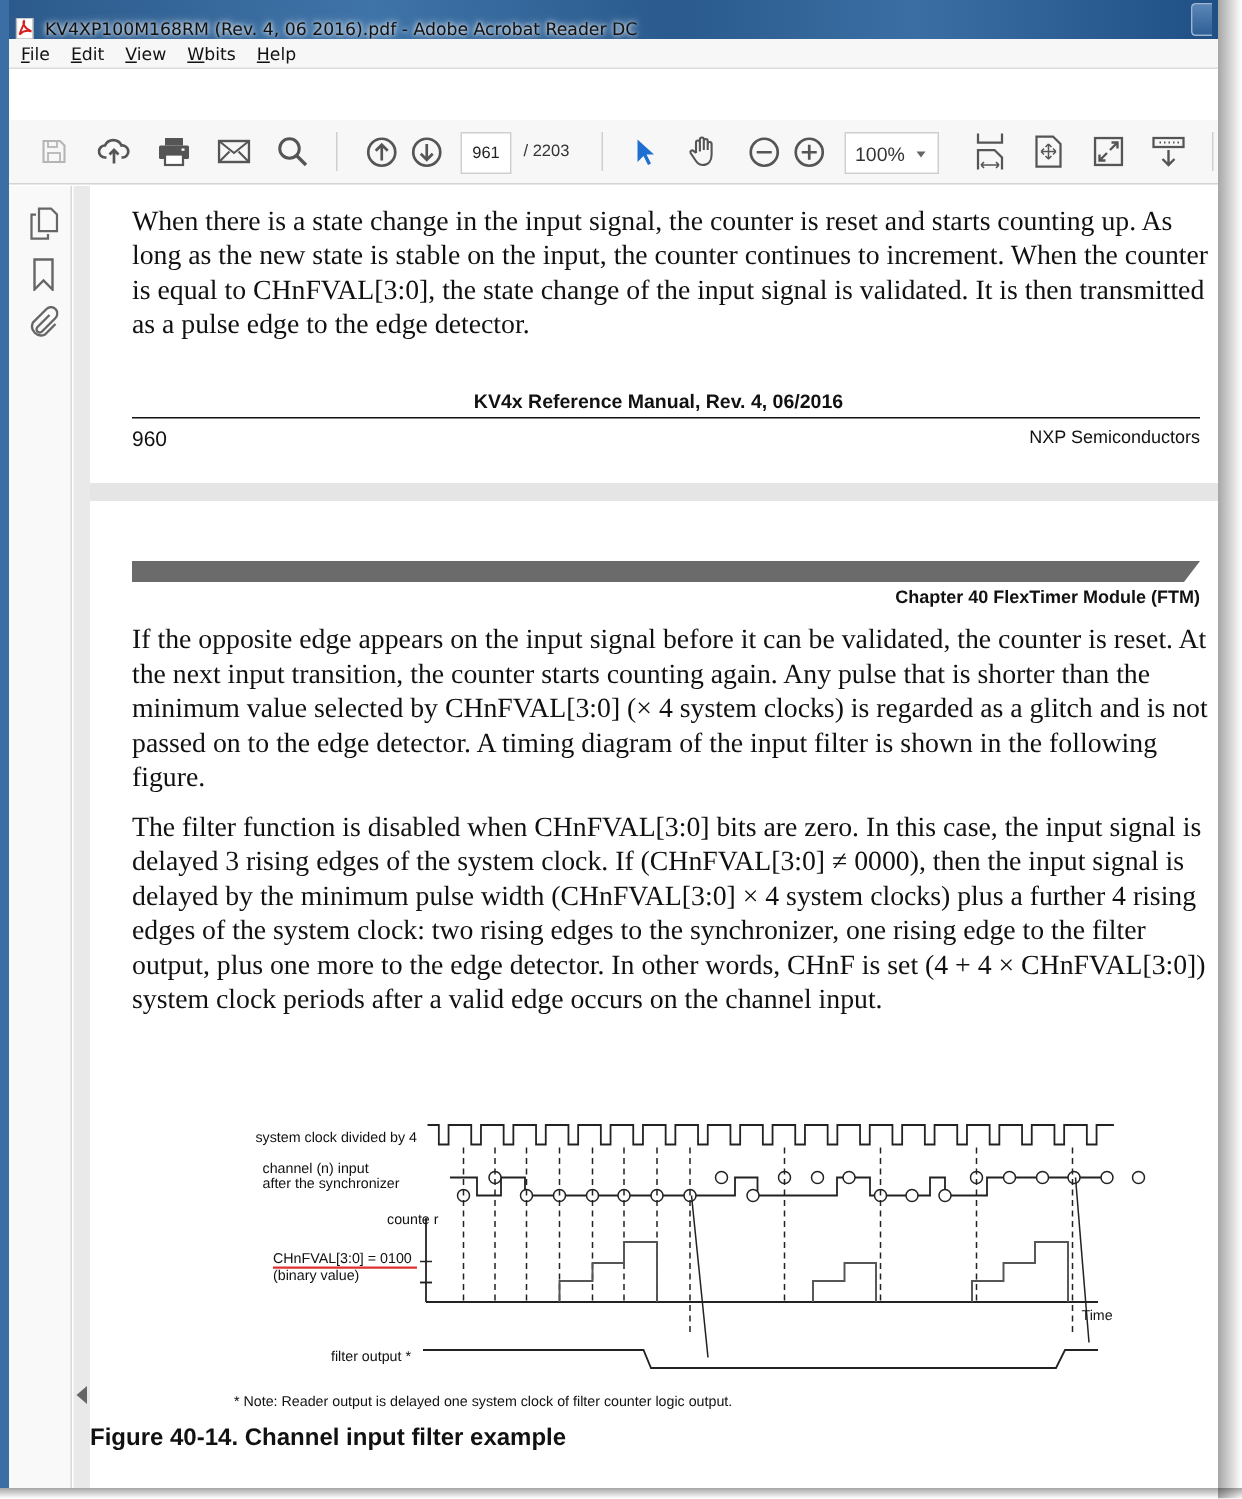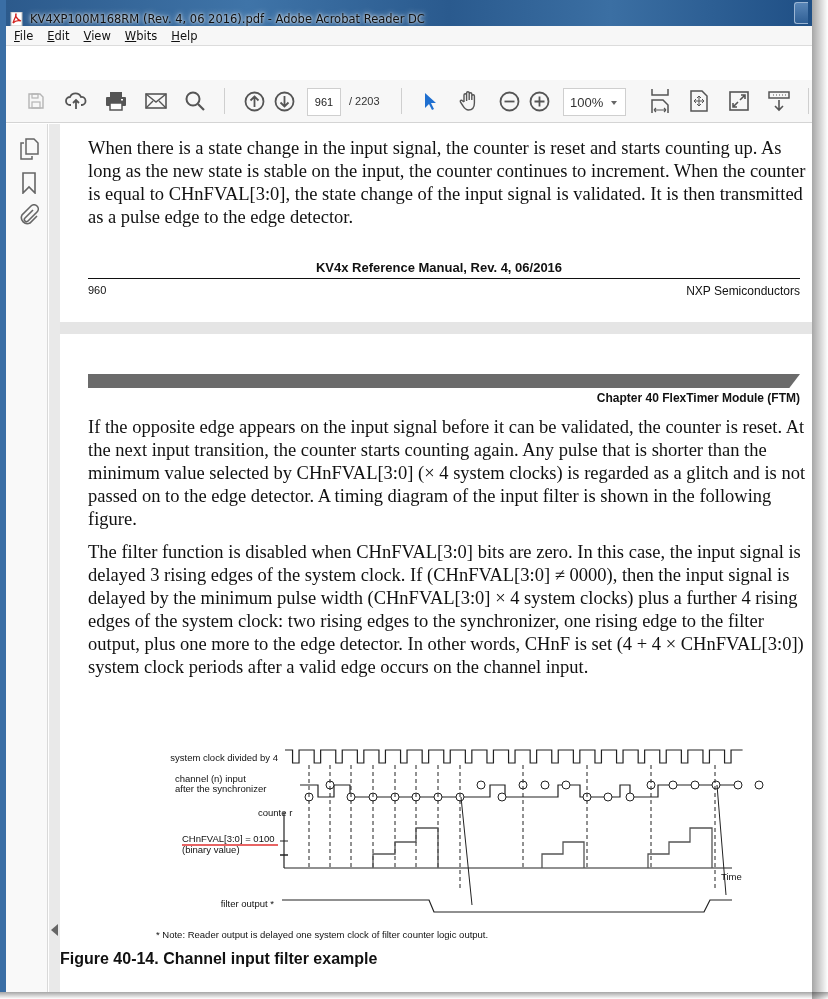--- a/index.html
+++ b/index.html
@@ -46,21 +46,21 @@
 
   
   .docarea { position: absolute; top: 124px; left: 54px; width: 758px; height: 870px; background: #e5e5e5; overflow: hidden; }
   .page { position: absolute; left: 0; width: 758px; background: #fff; padding-left: 48px; }
   .page1 { top: -20px; height: 218px; }
   .page2 { top: 210px; height: 700px; }
 
   .body-text { position: absolute; left: 28px; width: 720px; font-family: "Liberation Serif", serif; font-size: 18.5px; line-height: 23px; color: #111; }
   .footer-title { position: absolute; left: 0; width: 758px; text-align: center; font-size: 13px; font-weight: bold; color: #111; }
   .footer-rule { position: absolute; left: 28px; width: 712px; height: 1px; background: #111; }
-  .footer-left { position: absolute; left: 28px; font-size: 11px; color: #111; }
+  .footer-left { position: absolute; left: 28px; font-size: 14px; color: #111; }
   .footer-right { position: absolute; right: 18px; font-size: 12px; color: #111; }
 
   .chapter-bar { position: absolute; left: 28px; top: 40px; width: 712px; height: 14px; background: #6b6b6b; clip-path: polygon(0 0, 100% 0, 98.5% 100%, 0 100%); }
   .chapter-title { position: absolute; right: 18px; top: 57px; font-size: 12px; font-weight: bold; color: #111; }
 
   .diagram { position: absolute; left: 0; top: 0; }
   .d-label { font-family: "Liberation Sans", sans-serif; font-size: 9.5px; fill: #111; }
   .fig-caption { position: absolute; left: 0; width: 758px; text-align: left; font-size: 16px; font-weight: bold; color: #111; }
   .fig-note { position: absolute; left: 90px; font-size: 9.5px; color: #111; }
 

